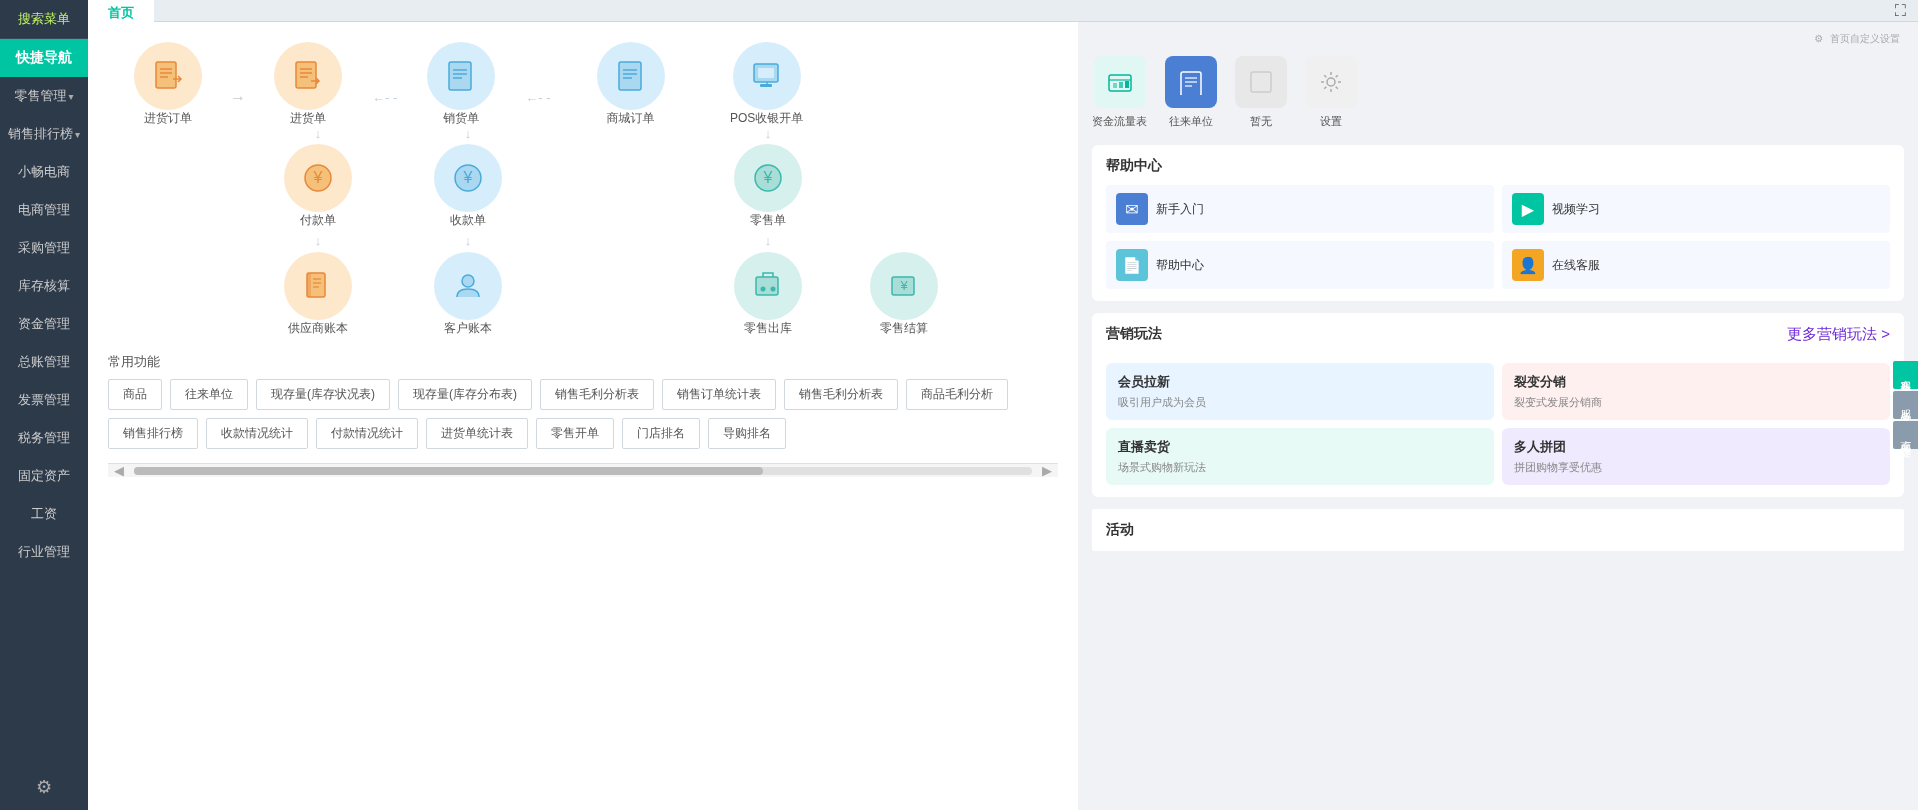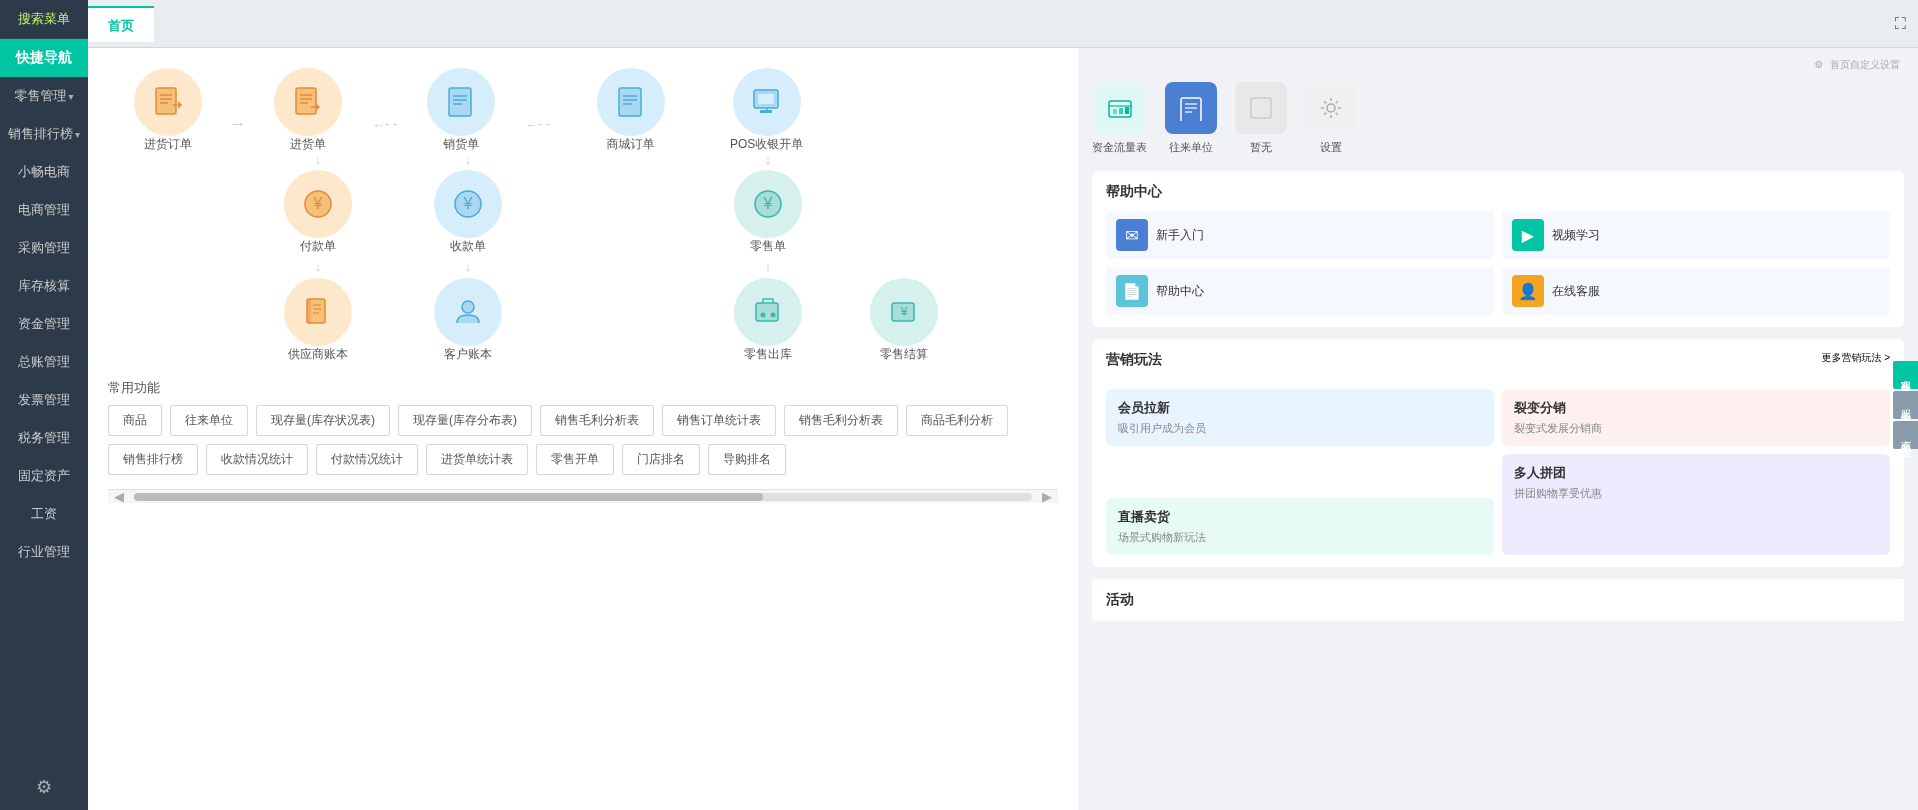--- a/index.html
+++ b/index.html
@@ -64,21 +64,21 @@
       flex-direction: column;
       overflow: hidden;
     }
 
     
     .tab-bar {
       display: flex;
       background: #e8edf2;
       border-bottom: 1px solid #d0d7de;
       align-items: center;
-      height: 48px;
+      height: 22px;
       flex-shrink: 0;
     }
     .tab-item {
       padding: 0 20px;
       height: 36px;
       line-height: 36px;
       font-size: 13px;
       cursor: pointer;
       color: #333;
     }
@@ -256,35 +256,35 @@
     .help-icon.teal-bg { background: #5bc4d8; color: #fff; }
     .help-icon.orange-bg { background: #f5a524; color: #fff; }
 
     
     .marketing-header {
       display: flex;
       align-items: flex-start;
       justify-content: space-between;
       margin-bottom: 10px;
     }
-    .more-link { font-size: 10px; color: #000000; cursor: pointer; }
+    .more-link { font-size: 15px; color: #6d28d9; cursor: pointer; }
 
     .marketing-grid {
       display: grid;
       grid-template-columns: 1fr 1fr;
       gap: 8px;
     }
     .marketing-item {
       background: #e8f4ff;
       border-radius: 6px;
       padding: 10px 12px;
       cursor: pointer;
     }
     .marketing-item.pink-bg { background: #fff0f0; }
-    .marketing-item.green-bg { background: #e8faf5; margin-top: 44px; }
+    .marketing-item.green-bg { background: #e8faf5; }
     .marketing-item.purple-bg { background: #f0eaff; }
     .marketing-item-title { font-size: 13px; font-weight: bold; color: #333; margin-bottom: 4px; }
     .marketing-item-desc { font-size: 11px; color: #888; }
 
     
     .activity-section { background: #fff; border-radius: 2px; padding: 12px 14px; }
     .activity-title { font-size: 14px; font-weight: bold; color: #333; }
 
     
     .float-btns {

